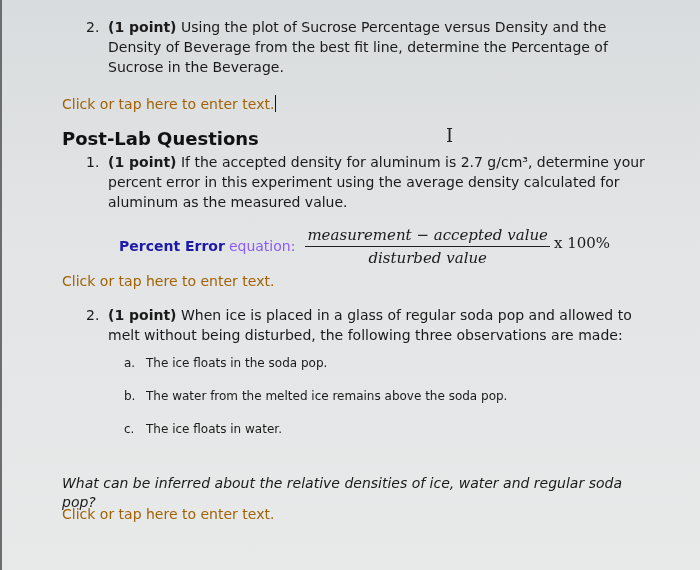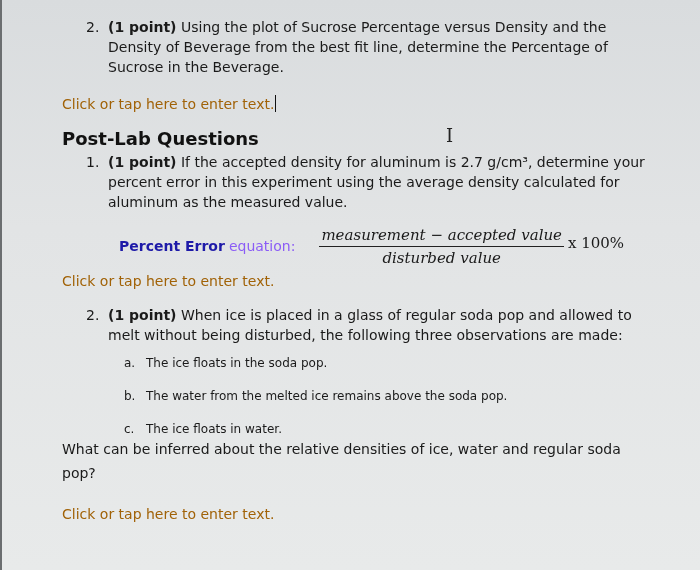--- a/index.html
+++ b/index.html
@@ -86,21 +86,21 @@
       font-weight: bold;
     }
     .pe-eq {
       margin-left: 4px;
       color: #8b5cf6;
     }
     .fraction {
       display: inline-flex;
       flex-direction: column;
       align-items: center;
-      margin-left: 24px;
+      margin-left: 10px;
       font-family: "DejaVu Serif", serif;
       font-style: italic;
       font-size: 15px;
     }
     .fraction .num {
       padding: 0 2px 2px 2px;
       border-bottom: 1px solid #222;
     }
     .fraction .den {
       padding-top: 2px;
@@ -116,24 +116,25 @@
       left: 124px;
       font-size: 12px;
     }
     .obs .letter {
       display: inline-block;
       width: 22px;
     }
     .final-q {
       position: absolute;
       left: 62px;
-      top: 437px;
+      top: 474px;
       width: 580px;
       font-size: 14px;
-      line-height: 24px;
+      line-height: 19px;
+      font-style: italic;
     }
   </style>
 </head>
 <body>
 
 <div class="left-edge"></div>
 
 <div class="page">
 
   <div class="q-item" style="left:86px; top:17px; width:580px;">

